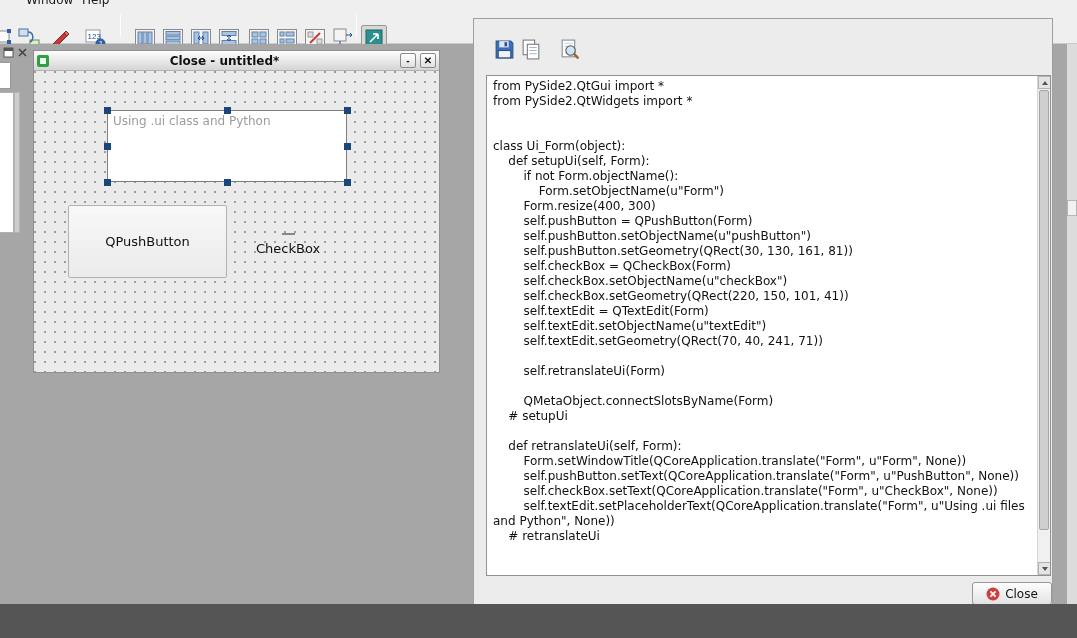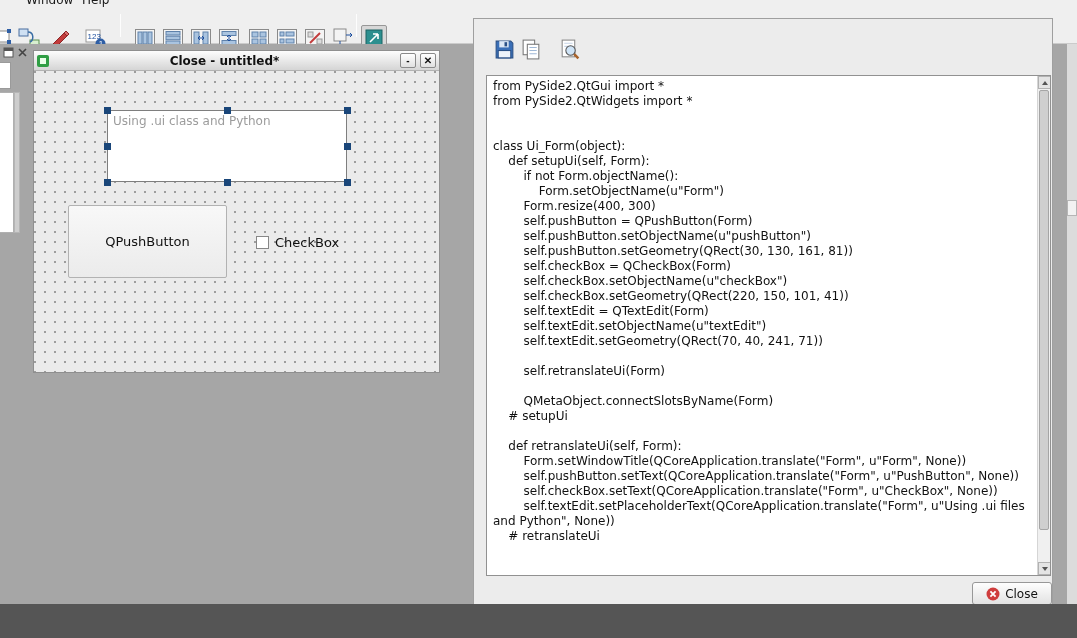--- a/index.html
+++ b/index.html
@@ -31,21 +31,21 @@
   .form-window { position:absolute; left:33px; top:50px; width:407px; height:323px; background:#ebebeb; border:1px solid #8f8f8f; }
   .form-titlebar { height:20px; background:linear-gradient(#fdfdfd,#d5d5d5); border-bottom:1px solid #b3b3b3; display:flex; align-items:center; padding:0 3px; gap:4px; }
   .form-title { flex:1; text-align:center; font-size:12px; font-weight:bold; color:#111; }
   .win-btn { width:16px; height:15px; border:1px solid #8a8a8a; background:linear-gradient(#ffffff,#e0e0e0); border-radius:2px; font-size:10px; line-height:12px; text-align:center; color:#111; font-weight:bold; padding:0; }
   .form-body { position:absolute; left:0; top:20px; right:0; bottom:0;
                background-image:radial-gradient(circle, #9d9d9d 1px, rgba(0,0,0,0) 1.2px);
                background-size:10px 10px; background-position:6px 6px; }
   .textedit { position:absolute; left:73px; top:39px; width:240px; height:72px; background:#fff; border:1px solid #7e7e7e; padding:3px 5px; font-size:12px; color:#9c9c9c; }
   .handle { position:absolute; width:7px; height:7px; background:#1a4679; }
   .pushbtn { position:absolute; left:34px; top:134px; width:159px; height:73px; background:linear-gradient(#f8f8f8,#ebebeb); border:1px solid #b2b2b2; border-radius:2px; display:flex; align-items:center; justify-content:center; font-size:13px; color:#111; font-family:inherit; }
-  .checkbox { position:absolute; left:222px; top:162px; height:18px; display:flex; align-items:center; gap:6px; font-size:13px; color:#111; }
+  .checkbox { position:absolute; left:222px; top:162px; height:18px; display:flex; align-items:center; gap:6px; font-size:13px; color:#111;flex-direction:column; }
   .cbbox { width:13px; height:13px; background:#fff; border:1px solid #878787; }
 
   
   .code-dialog { position:absolute; left:473px; top:18px; width:580px; height:597px; background:#ececec; border:1px solid #9f9f9f; }
   .dbtn { position:absolute; top:17px; width:27px; height:27px; display:flex; align-items:center; justify-content:center; background:transparent; border:0; padding:0; }
   .dbtn svg { width:23px; height:23px; }
   .code-view { position:absolute; left:12px; top:56px; width:565px; height:501px; background:#fff; border:1px solid #919191; overflow:hidden; }
   .code-view pre { margin:0; position:absolute; left:0; top:0; width:550px; padding:3px 0 0 6px;
                    font-family:"DejaVu Sans", sans-serif; font-size:12px; line-height:15px; color:#111;
                    white-space:pre-wrap; word-wrap:break-word; }

